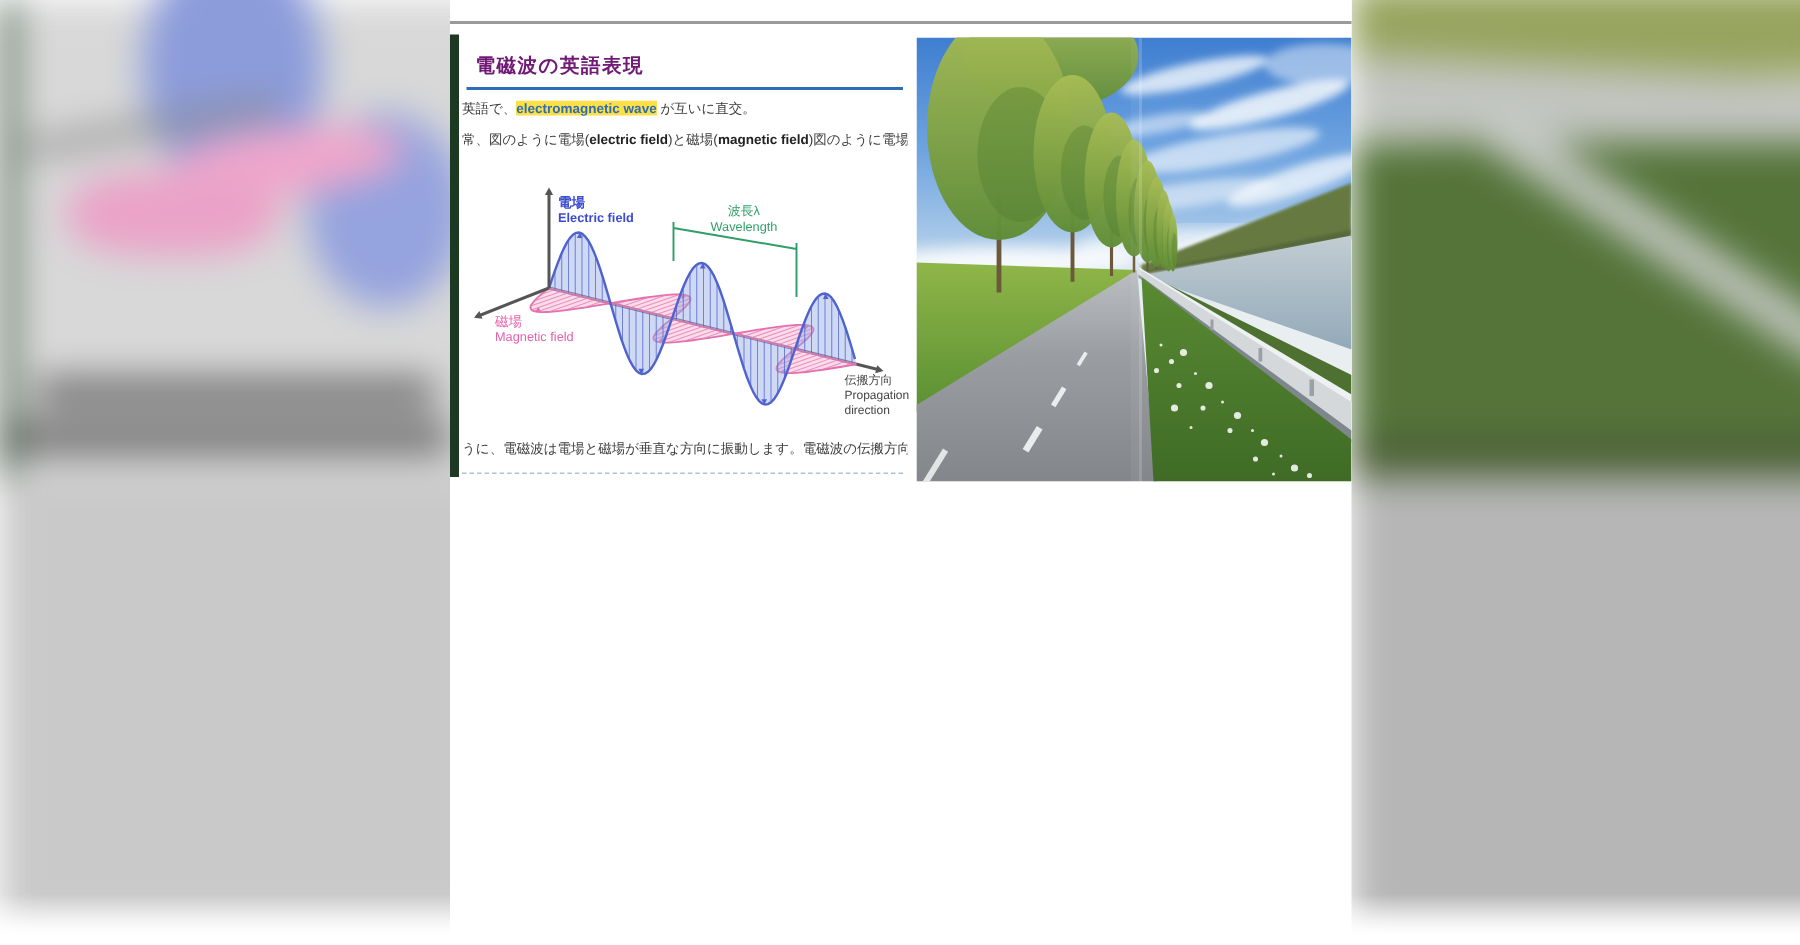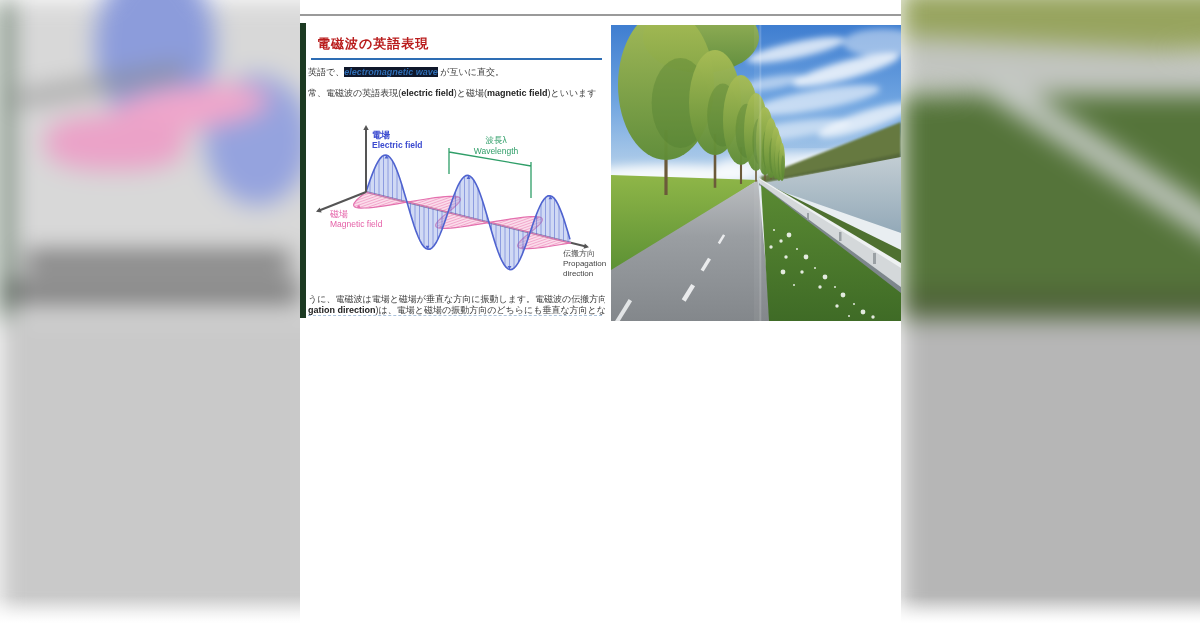--- a/index.html
+++ b/index.html
@@ -13,28 +13,28 @@
   .bgshape{position:absolute;}
   #bottom-fade{position:absolute;left:0;bottom:0;width:1200px;height:34px;
     background:linear-gradient(to bottom,rgba(255,255,255,0),#ffffff 80%);z-index:5;}
   
   #card{position:absolute;left:300px;top:0;width:601px;height:321px;background:#fff;z-index:3;}
   #card-topbar{position:absolute;left:0;top:0;width:601px;height:14px;background:#fff;
     border-bottom:2px solid #9a9a9a;}
   #accent-bar{position:absolute;left:0;top:23px;width:6px;height:295px;background:#1c3a22;}
   #panel{position:absolute;left:6px;top:23px;width:300px;height:295px;overflow:hidden;}
   #panel-title{position:absolute;left:11px;top:12px;font-size:13px;font-weight:bold;
-    color:#b91c1c;letter-spacing:1px;white-space:nowrap;}
+    color:#701a75;letter-spacing:1px;white-space:nowrap;}
   #title-underline{position:absolute;left:5px;top:35px;width:291px;height:2px;background:#2e6db4;}
   .para{position:absolute;left:2px;width:297px;font-size:9px;line-height:11px;color:#3a3a3a;
     white-space:nowrap;overflow:hidden;}
   #para-intro{top:44px;}
   #para-body1{top:65px;}
   #para-body2{top:271px;}
-  .hl{background:#0f172a;color:#2e6db4;font-weight:bold;font-style:italic;}
+  .hl{background:#fde047;color:#2e6db4;font-weight:bold;}
   .bold{font-weight:bold;color:#222;}
   #bottom-dashes{position:absolute;left:2px;top:292px;width:294px;height:0;
     border-bottom:1px dashed #a9c2dc;}
   #em-diagram{position:absolute;left:0;top:95px;}
   #photo{position:absolute;left:311px;top:25px;width:290px;height:296px;}
   svg text{font-family:"Liberation Sans","DejaVu Sans",sans-serif;}
 </style>
 </head>
 <body>
 <div id="stage">
@@ -73,21 +73,21 @@
 
     <div id="panel">
       <div id="panel-title">電磁波の英語表現</div>
       <div id="title-underline"></div>
 
       <div class="para" id="para-intro">
         <span>英語で、</span><span class="hl">electromagnetic wave</span>&nbsp;<span>が互いに直交。</span>
       </div>
 
       <div class="para" id="para-body1">
-        <div><span>常、電磁波の英語表現(</span><span class="bold">electric field</span><span>)と磁場(</span><span class="bold">magnetic field</span><span>)といいます</span></div>
+        <div><span>常、図のように電場(</span><span class="bold">electric field</span><span>)と磁場(</span><span class="bold">magnetic field</span><span>)図のように電場</span></div>
       </div>
 
       <svg id="em-diagram" width="300" height="172" viewBox="0 0 300 172">
         <g id="dg-prop-axis">
           <line x1="60" y1="74" x2="280" y2="128.5" stroke="#555" stroke-width="2"></line>
         </g>
         <g id="dg-waves">
             <path d="M60,74 L60.0,74.0 L57.4,76.1 L54.9,78.2 L52.7,80.1 L50.7,82.0 L49.2,83.8 L48.1,85.3 L47.6,86.7 L47.8,87.8 L48.5,88.8 L50.0,89.5 L52.2,89.9 L55.1,90.1 L58.6,90.0 L62.8,89.8 L67.6,89.3 L72.9,88.6 L78.7,87.8 L84.8,86.9 L91.2,85.8 L97.7,84.7 L104.3,83.6 L110.8,82.5 L117.2,81.5 L123.3,80.5 L129.1,79.7 L134.4,79.1 L139.2,78.6 L143.4,78.3 L146.9,78.3 L149.8,78.4 L152.0,78.9 L153.5,79.6 L154.2,80.5 L154.4,81.6 L153.9,83.0 L152.8,84.6 L151.3,86.3 L149.3,88.2 L147.1,90.2 L144.6,92.2 L142.0,94.3 L139.4,96.4 L136.9,98.5 L134.7,100.5 L132.7,102.4 L131.2,104.1 L130.1,105.7 L129.6,107.0 L129.8,108.2 L130.5,109.1 L132.0,109.8 L134.2,110.2 L137.1,110.4 L140.6,110.4 L144.8,110.1 L149.6,109.6 L154.9,109.0 L160.7,108.1 L166.8,107.2 L173.2,106.2 L179.7,105.1 L186.3,103.9 L192.8,102.9 L199.2,101.8 L205.3,100.9 L211.1,100.1 L216.4,99.4 L221.2,98.9 L225.4,98.6 L228.9,98.6 L231.8,98.8 L234.0,99.2 L235.5,99.9 L236.2,100.8 L236.4,102.0 L235.9,103.3 L234.8,104.9 L233.3,106.6 L231.3,108.5 L229.1,110.5 L226.6,112.6 L224.0,114.7 L221.4,116.8 L218.9,118.8 L216.7,120.8 L214.7,122.7 L213.2,124.4 L212.1,126.0 L211.6,127.4 L211.8,128.5 L212.5,129.4 L214.0,130.1 L216.2,130.6 L219.1,130.7 L222.6,130.7 L226.8,130.4 L231.6,130.0 L236.9,129.3 L242.7,128.5 L248.8,127.5 L255.2,126.5 L261.7,125.4 L265,124.84 Z" fill="rgba(248,186,216,0.5)" stroke="#e46fae" stroke-width="1.2"></path>
             <line x1="64" y1="74.992" x2="54.9" y2="78.2" stroke="rgba(233,125,178,0.8)" stroke-width="0.7"></line>
             <line x1="68.5" y1="76.108" x2="50.3" y2="82.5" stroke="rgba(233,125,178,0.8)" stroke-width="0.7"></line>
@@ -204,21 +204,20 @@
         <text x="24" y="109" font-size="8.5" fill="#e561a8">Magnetic field</text>
         <text x="190" y="25" font-size="8.5" fill="#2f9e68" text-anchor="middle">波長λ</text>
         <text x="190" y="36" font-size="8.5" fill="#2f9e68" text-anchor="middle">Wavelength</text>
         <text x="257" y="138" font-size="8" fill="#444">伝搬方向</text>
         <text x="257" y="148" font-size="8" fill="#444">Propagation</text>
         <text x="257" y="158" font-size="8" fill="#444">direction</text>
       </svg>
 
       <div class="para" id="para-body2">
         <div><span>うに、電磁波は電場と磁場が垂直な方向に振動します。電磁波の伝搬方向(</span></div>
-        <div><span class="bold">gation direction</span><span>)は、電場と磁場の振動方向のどちらにも垂直な方向とな</span></div>
       </div>
       <div id="bottom-dashes"></div>
     </div>
 
     <svg id="photo" width="290" height="296" viewBox="0 0 290 296">
       <defs>
         <linearGradient id="gSky" x1="0" y1="0" x2="0" y2="1">
           <stop offset="0" stop-color="#3f7ed0"></stop>
             <stop offset="0.25" stop-color="#6da3e0"></stop>
           <stop offset="0.45" stop-color="#a8c8e8"></stop>

